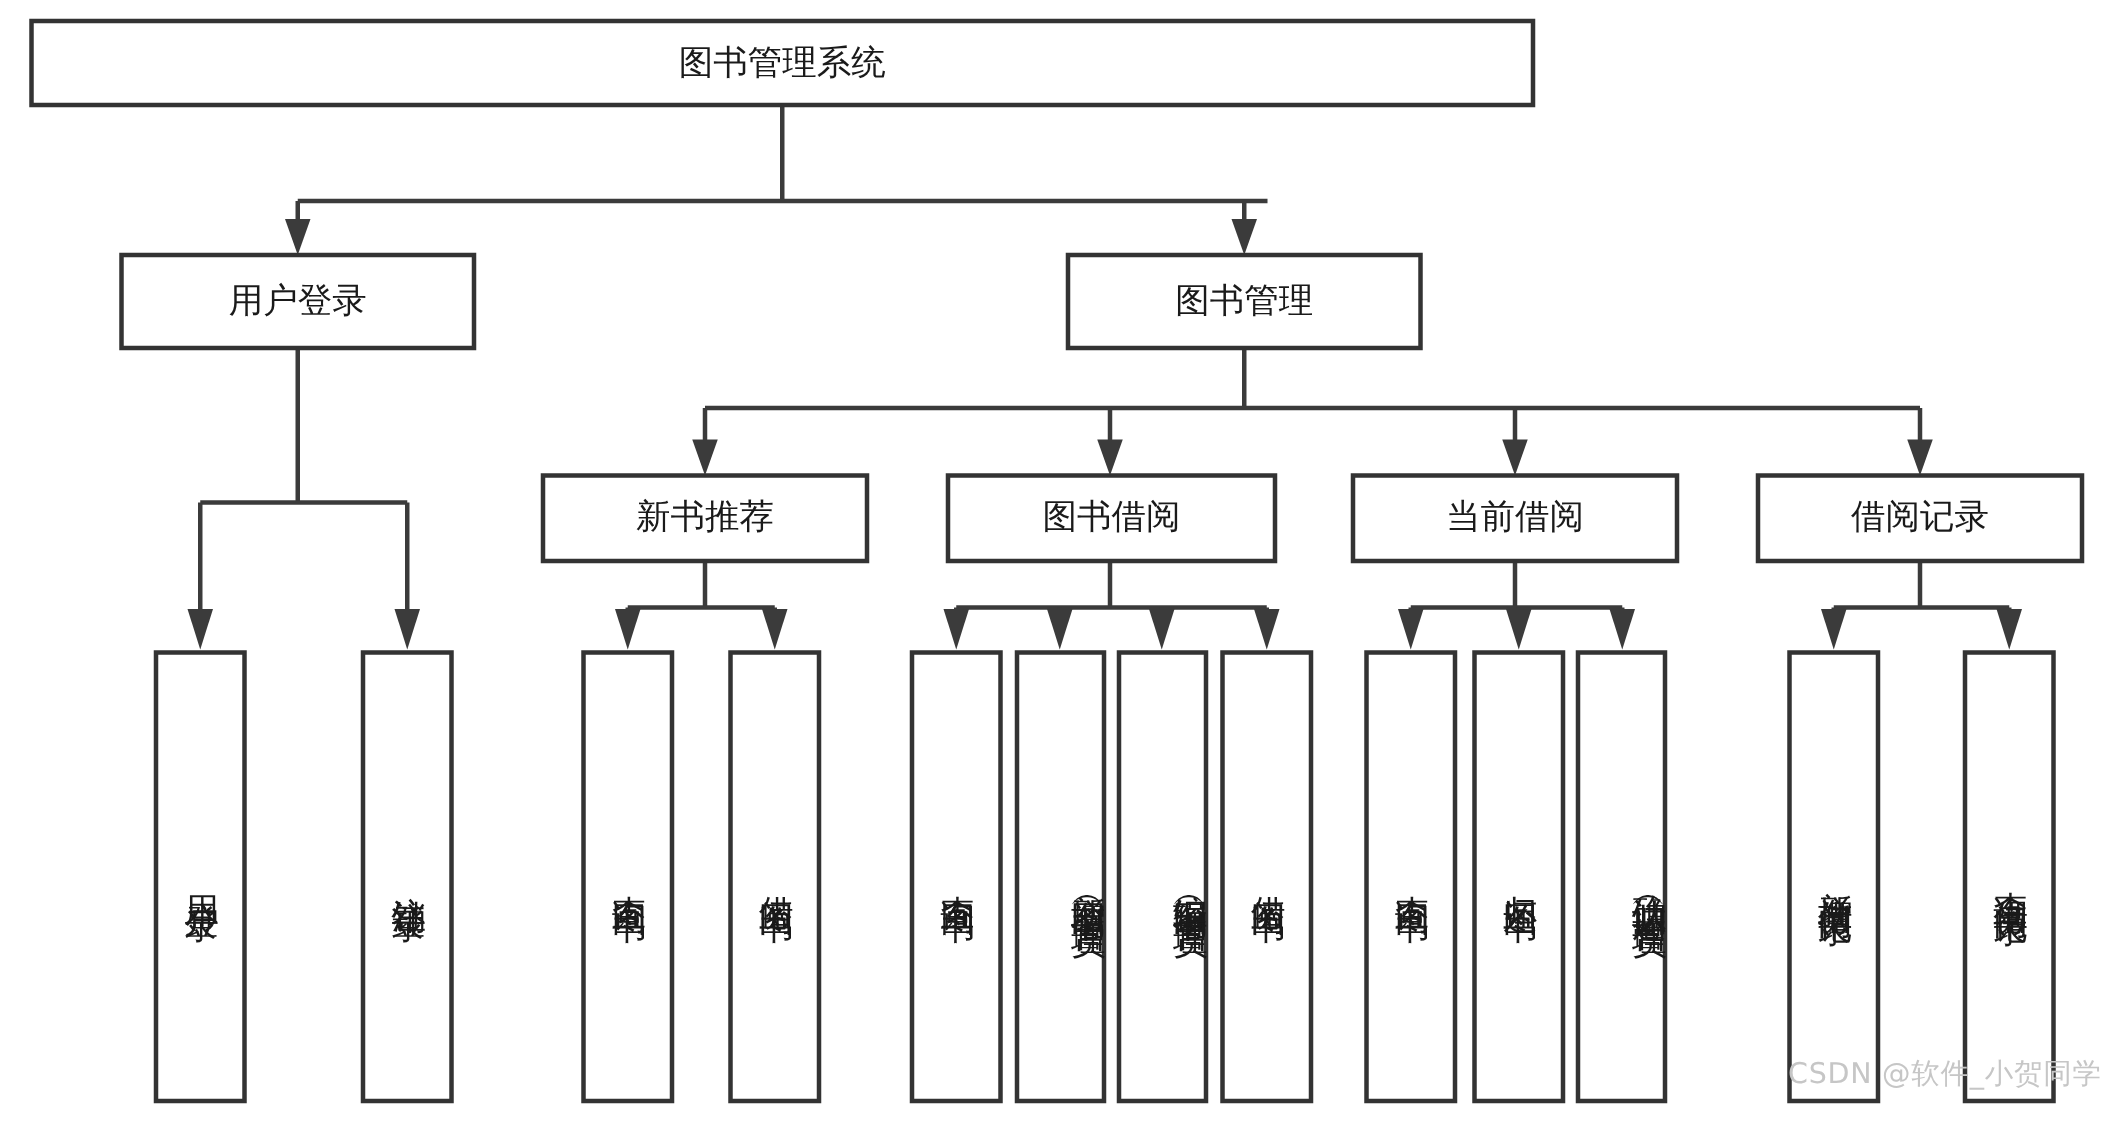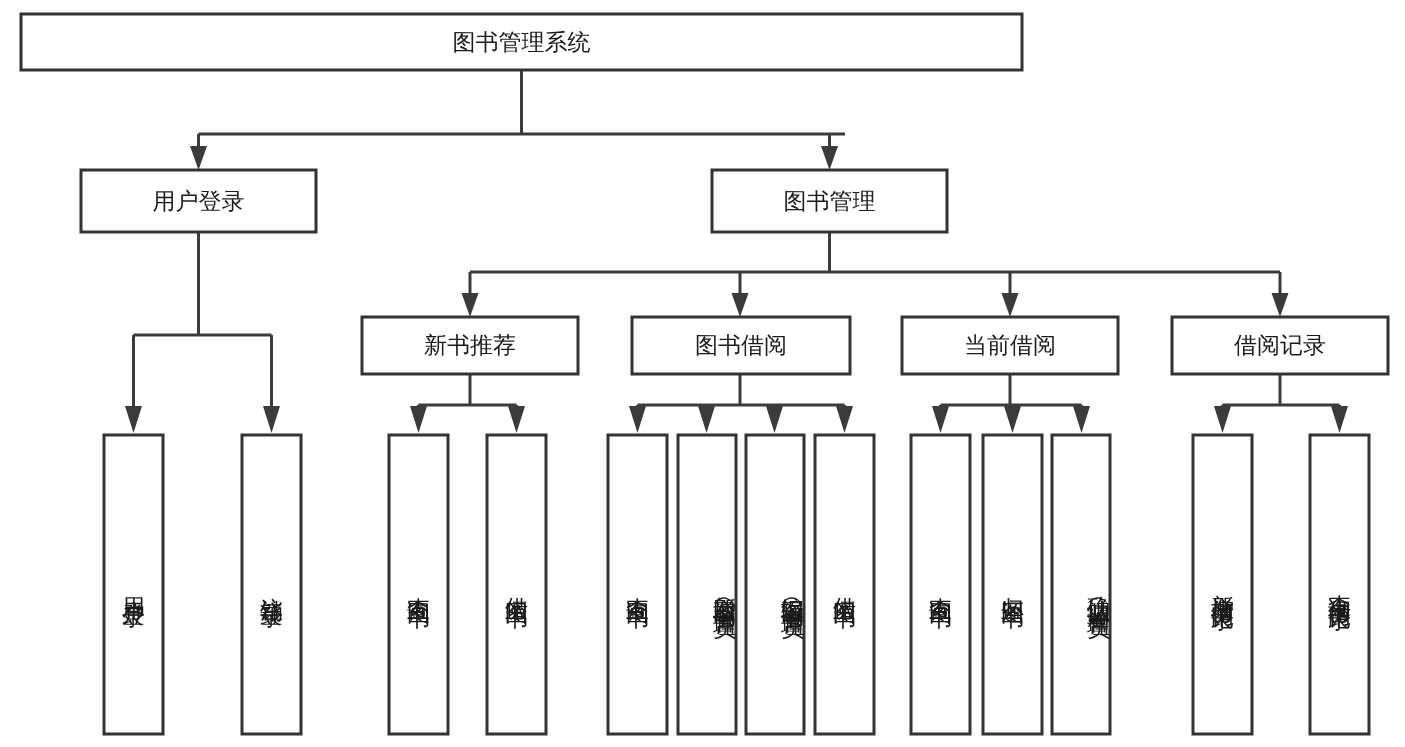--- a/index.html
+++ b/index.html
@@ -225,14 +225,15 @@
   <div class="leaf-label" style="left:911px; top:435px; width:59px; height:299px;">查询图书</div>
 
   <div class="leaf-label" style="left:983px; top:435px; width:59px; height:299px;">归还图书</div>
 
   <div class="leaf-label" style="left:1052px; top:435px; width:58px; height:299px; align-items:flex-start; padding-top:14px; box-sizing:border-box;">确认归还（管理员）</div>
 
   <div class="leaf-label" style="left:1193px; top:435px; width:59px; height:299px;">新增借阅记录</div>
 
   <div class="leaf-label" style="left:1310px; top:435px; width:59px; height:299px;">查询借阅记录</div>
 
+  <div class="watermark" style="left:1192px; top:703px;">CSDN @软件_小贺同学</div>
 
 </div>
 
 </body></html>

